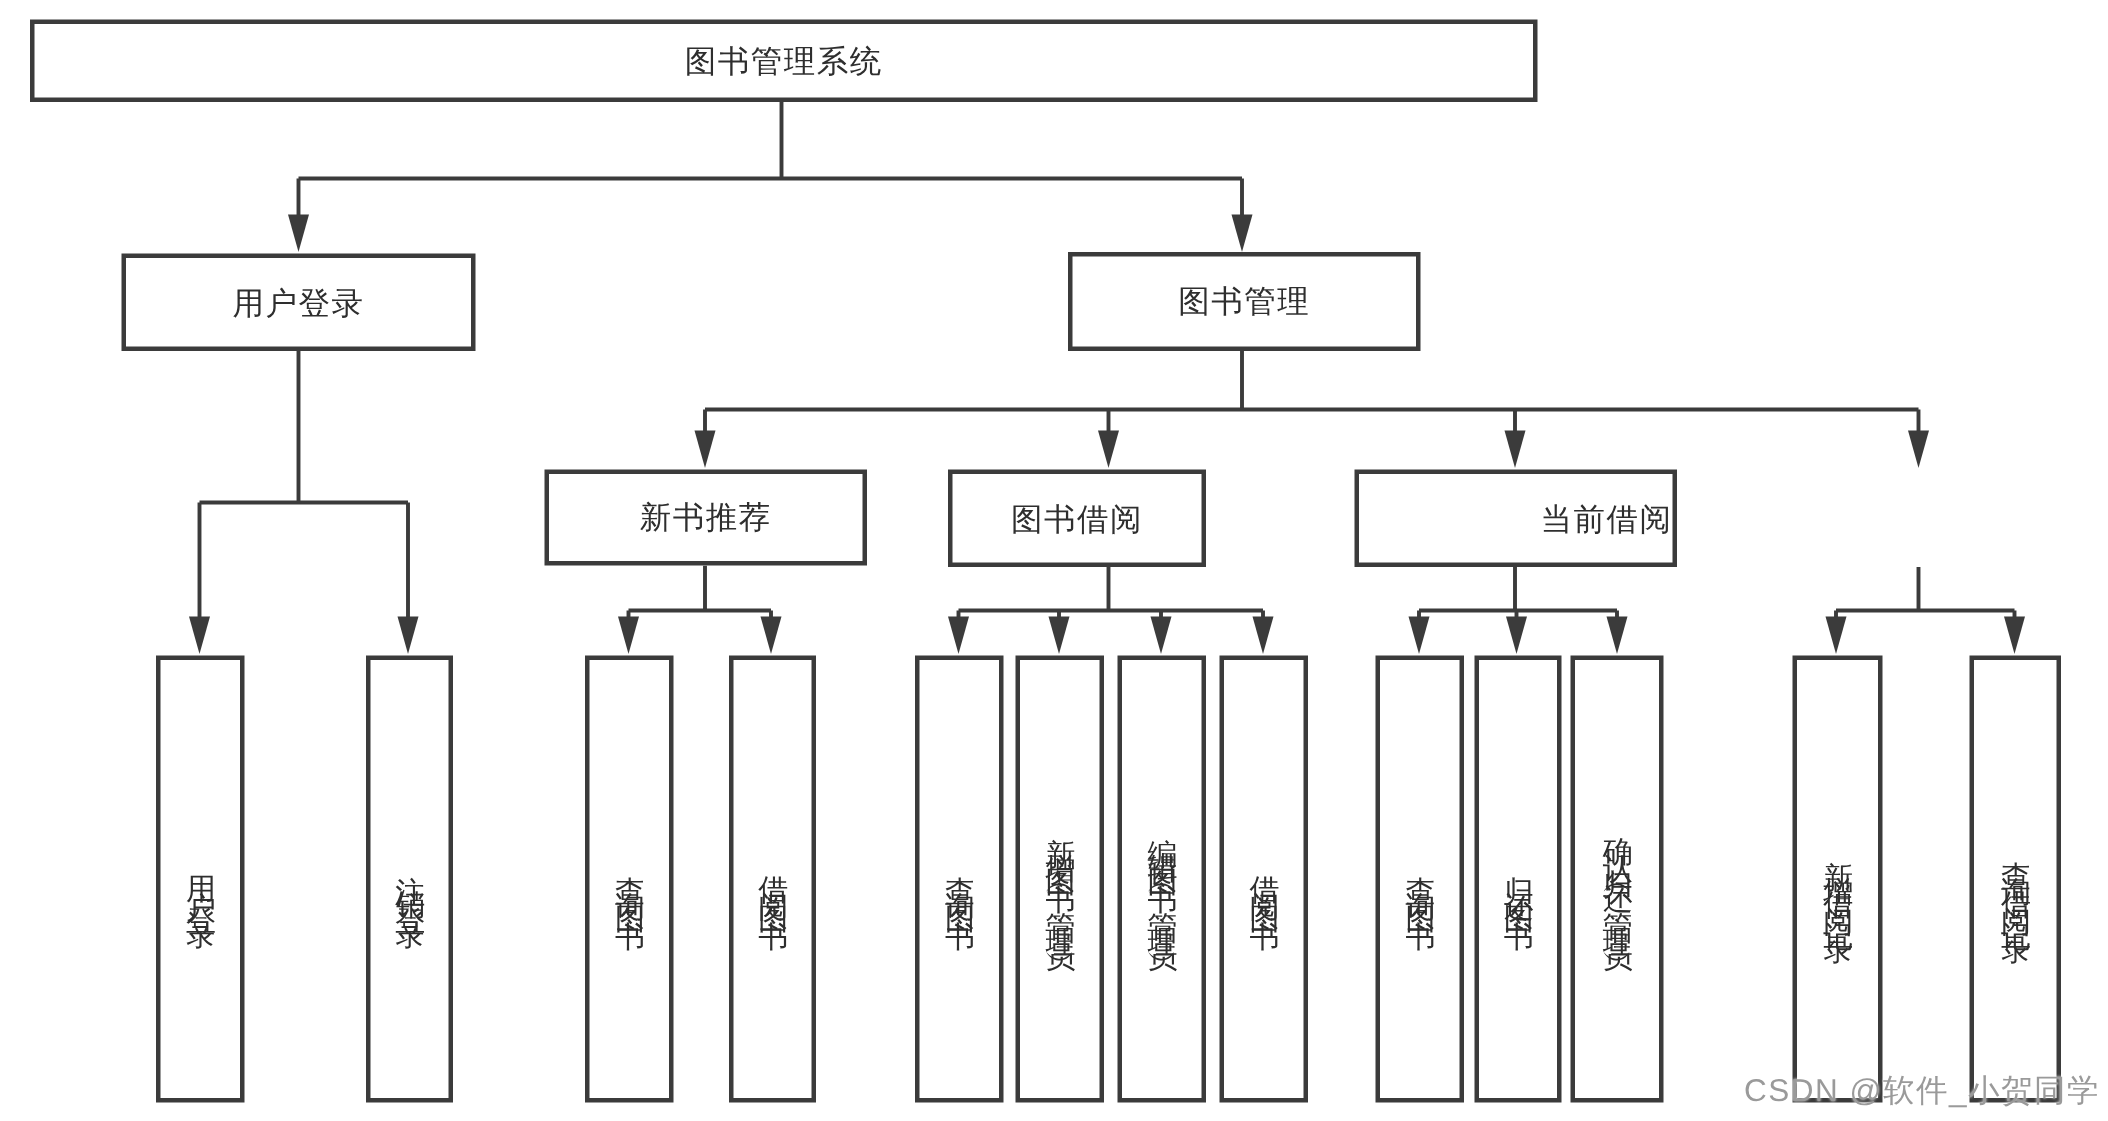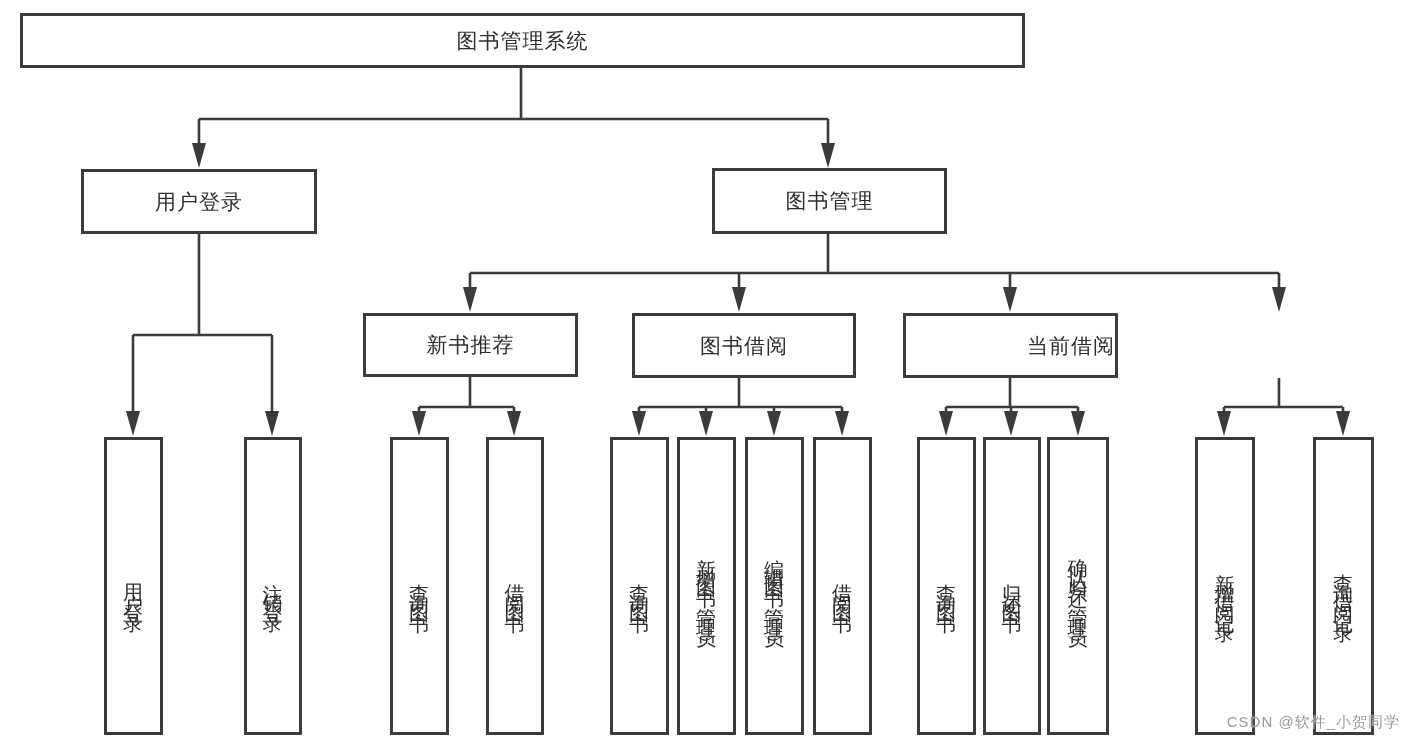--- a/index.html
+++ b/index.html
@@ -51,21 +51,21 @@
   }
   .node.leaf { padding-top: 4px; }
 
   
   .n-root   { left: 20px;   top: 13px;  width: 1005px; height: 55px; justify-content: center; }
   
   .n-ulogin { left: 81px;   top: 169px; width: 236px;  height: 65px; }
   .n-bmgmt  { left: 712px;  top: 168px; width: 235px;  height: 66px; }
   
   .n-nbook  { left: 363px;  top: 313px; width: 215px;  height: 64px; }
-  .n-bborrow{ left: 632px;  top: 313px; width: 224px;  height: 65px; justify-content: center; }
+  .n-bborrow{ left: 632px;  top: 313px; width: 172px;  height: 65px; justify-content: center; }
   .n-cborrow{ left: 903px;  top: 313px; width: 215px;  height: 65px; justify-content: flex-end; }
   .n-brec   { left: 1171px; top: 313px; width: 217px;  height: 65px; }
   
   .leaf { top: 437px; height: 298px; }
   .n-l-ulogin  { left: 104px;  width: 59px; }
   .n-l-ulogout { left: 244px;  width: 58px; }
   .n-l-nbquery { left: 390px;  width: 59px; }
   .n-l-nbborrow{ left: 486px;  width: 58px; }
   .n-l-bbquery { left: 610px;  width: 59px; }
   .n-l-bbadd   { left: 677px;  width: 59px; }
@@ -74,21 +74,21 @@
   .n-l-cbquery { left: 917px;  width: 59px; }
   .n-l-cbreturn{ left: 983px;  width: 58px; }
   .n-l-cbconfirm{ left: 1047px; width: 62px; }
   .n-l-bradd   { left: 1195px; width: 60px; }
   .n-l-brquery { left: 1313px; width: 61px; }
 
   .watermark {
     position: absolute;
     right: 5px;
     top: 713px;
-    font-size: 15px;
+    font-size: 21px;
     color: var(--watermark);
     letter-spacing: 1px;
     white-space: nowrap;
     text-shadow: 0 0 2px #ffffff;
     z-index: 5;
   }
 </style>
 </head>
 <body>
 

